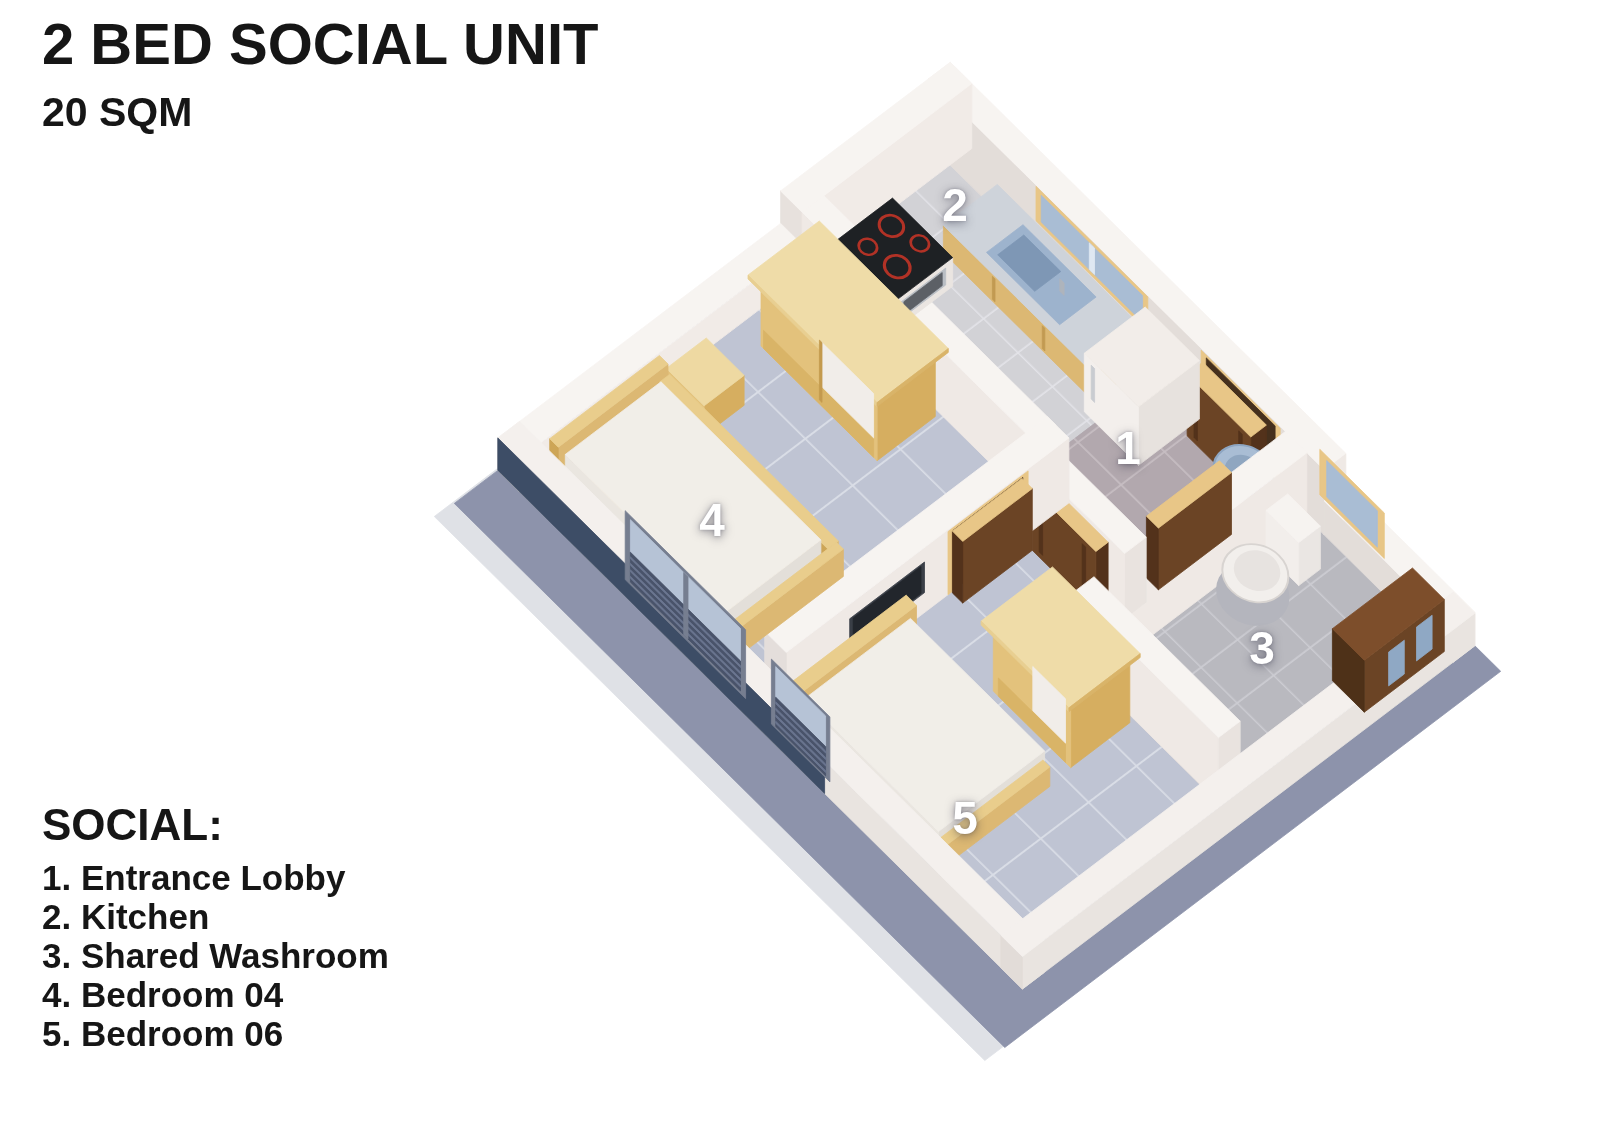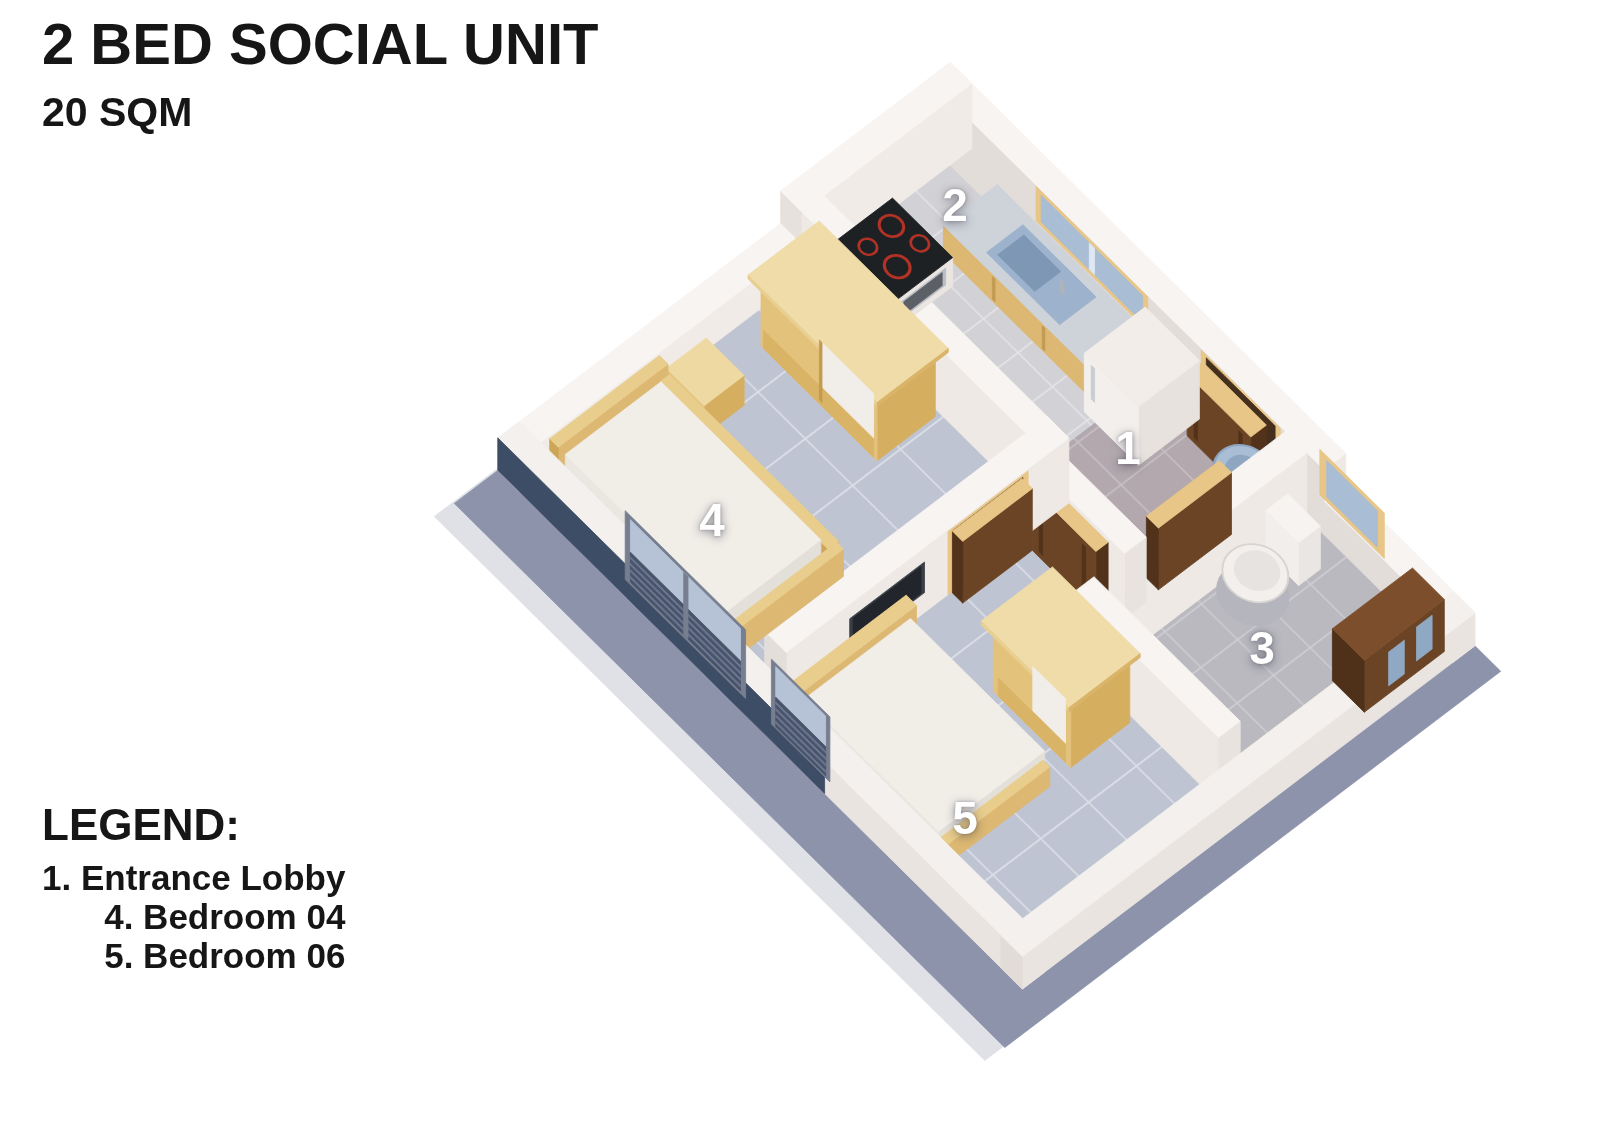--- a/index.html
+++ b/index.html
@@ -7,21 +7,21 @@
               font-family:"Liberation Sans", sans-serif; }
   .stage { position:relative; width:1600px; height:821px; background:#ffffff; }
 
   .header { position:absolute; left:42px; top:14px; color:#161616; }
   .header h1 { font-size:58px; font-weight:700; letter-spacing:0px; line-height:1.05; }
   .header h2 { font-size:41px; font-weight:700; margin-top:14px; }
 
   .legend { position:absolute; left:42px; top:800px; color:#161616; }
   .legend .legend-heading { font-size:44px; font-weight:700; margin-bottom:8px; }
   .legend ul { list-style:none; }
-  .legend li { font-size:35px; font-weight:700; line-height:39px;text-align:right; }
+  .legend li { font-size:35px; font-weight:700; line-height:39px; }
 
   svg#scene { position:absolute; left:0; top:0; }
 
   .rlabel { position:absolute; transform:translate(-50%,-50%);
             color:#ffffff; font-size:46px; font-weight:700;
             text-shadow:0 2px 10px rgba(40,40,60,.5), 0 0 3px rgba(60,60,80,.35);
             pointer-events:none; }
 </style>
 </head>
 <body>
@@ -212,23 +212,25 @@
       <polygon points="1432.1,649.0 1416.5,660.9 1416.5,627.1 1432.1,615.2" fill="#8fa8c4" stroke="#8fa8c4" stroke-width="0.8"></polygon>
       <polygon points="1404.3,674.0 1388.6,685.9 1388.6,652.1 1404.3,640.2" fill="#8fa8c4" stroke="#8fa8c4" stroke-width="0.8"></polygon>
     </svg>
 
   <div class="header">
     <h1>2 BED SOCIAL UNIT</h1>
     <h2>20 SQM</h2>
   </div>
 
   <div class="legend">
-    <div class="legend-heading">LEGEND:</div>
+    <div class="legend-heading">SOCIAL:</div>
     <ul>
       <li>1. Entrance Lobby</li>
+      <li>2. Kitchen</li>
+      <li>3. Shared Washroom</li>
       <li>4. Bedroom 04</li>
       <li>5. Bedroom 06</li>
     </ul>
   </div>
 
   <div class="rlabel" style="left:1128px; top:448px;">1</div>
   <div class="rlabel" style="left:955px; top:205px;">2</div>
   <div class="rlabel" style="left:1262px; top:648px;">3</div>
   <div class="rlabel" style="left:712px; top:520px;">4</div>
   <div class="rlabel" style="left:965px; top:818px;">5</div>

